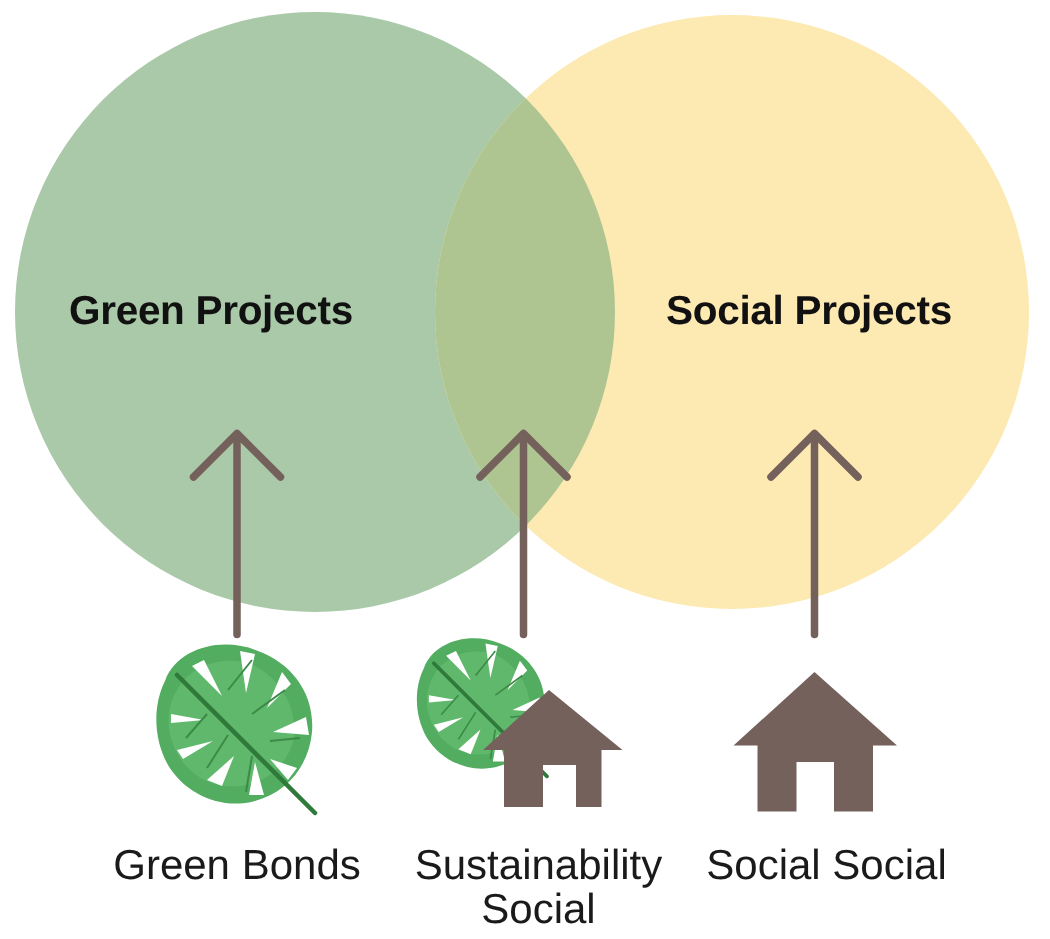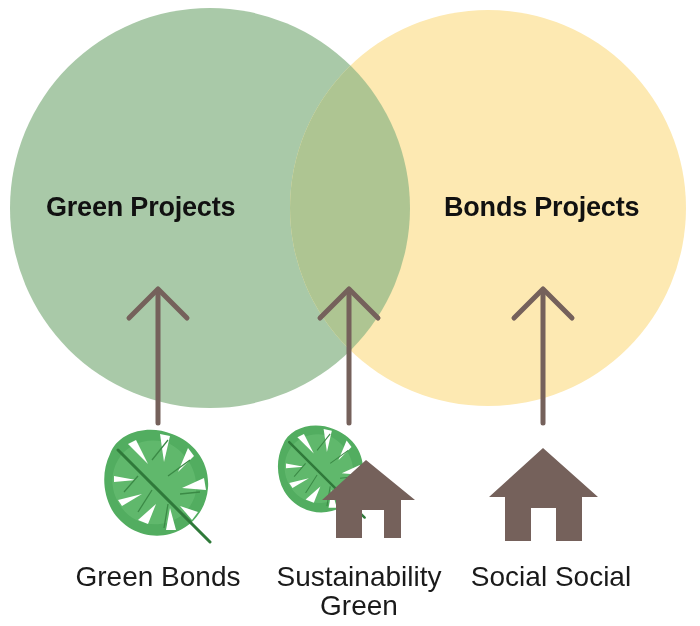--- a/index.html
+++ b/index.html
@@ -68,25 +68,25 @@
       <g transform="translate(322,470) scale(0.82)">
         <use href="#leafShape"></use>
       </g>
       <path d="M366,460 L415,500 L401,500 L401,538 L384,538 L384,510 L362,510 L362,538 L336,538 L336,500 L322,500 Z" fill="#75615b"></path>
     </g>
 
     <path d="M543,448 L598,497 L582,497 L582,541 L556,541 L556,508 L531,508 L531,541 L505,541 L505,497 L489,497 Z" fill="#75615b"></path>
   </svg>
 
   <div class="circle-label" style="left:46px; top:192px;">Green Projects</div>
-  <div class="circle-label" style="left:444px; top:192px;">Bonds Projects</div>
+  <div class="circle-label" style="left:444px; top:192px;">Social Projects</div>
 
   <div class="bond-label" style="left:58px; top:562px; width:200px;">
     <div>Green Bonds</div>
   </div>
   <div class="bond-label" style="left:259px; top:562px; width:200px;">
     <div>Sustainability</div>
-    <div>Green</div>
+    <div>Social</div>
   </div>
   <div class="bond-label" style="left:451px; top:562px; width:200px;">
     <div>Social Social</div>
   </div>
 </div>
 
 </body></html>

